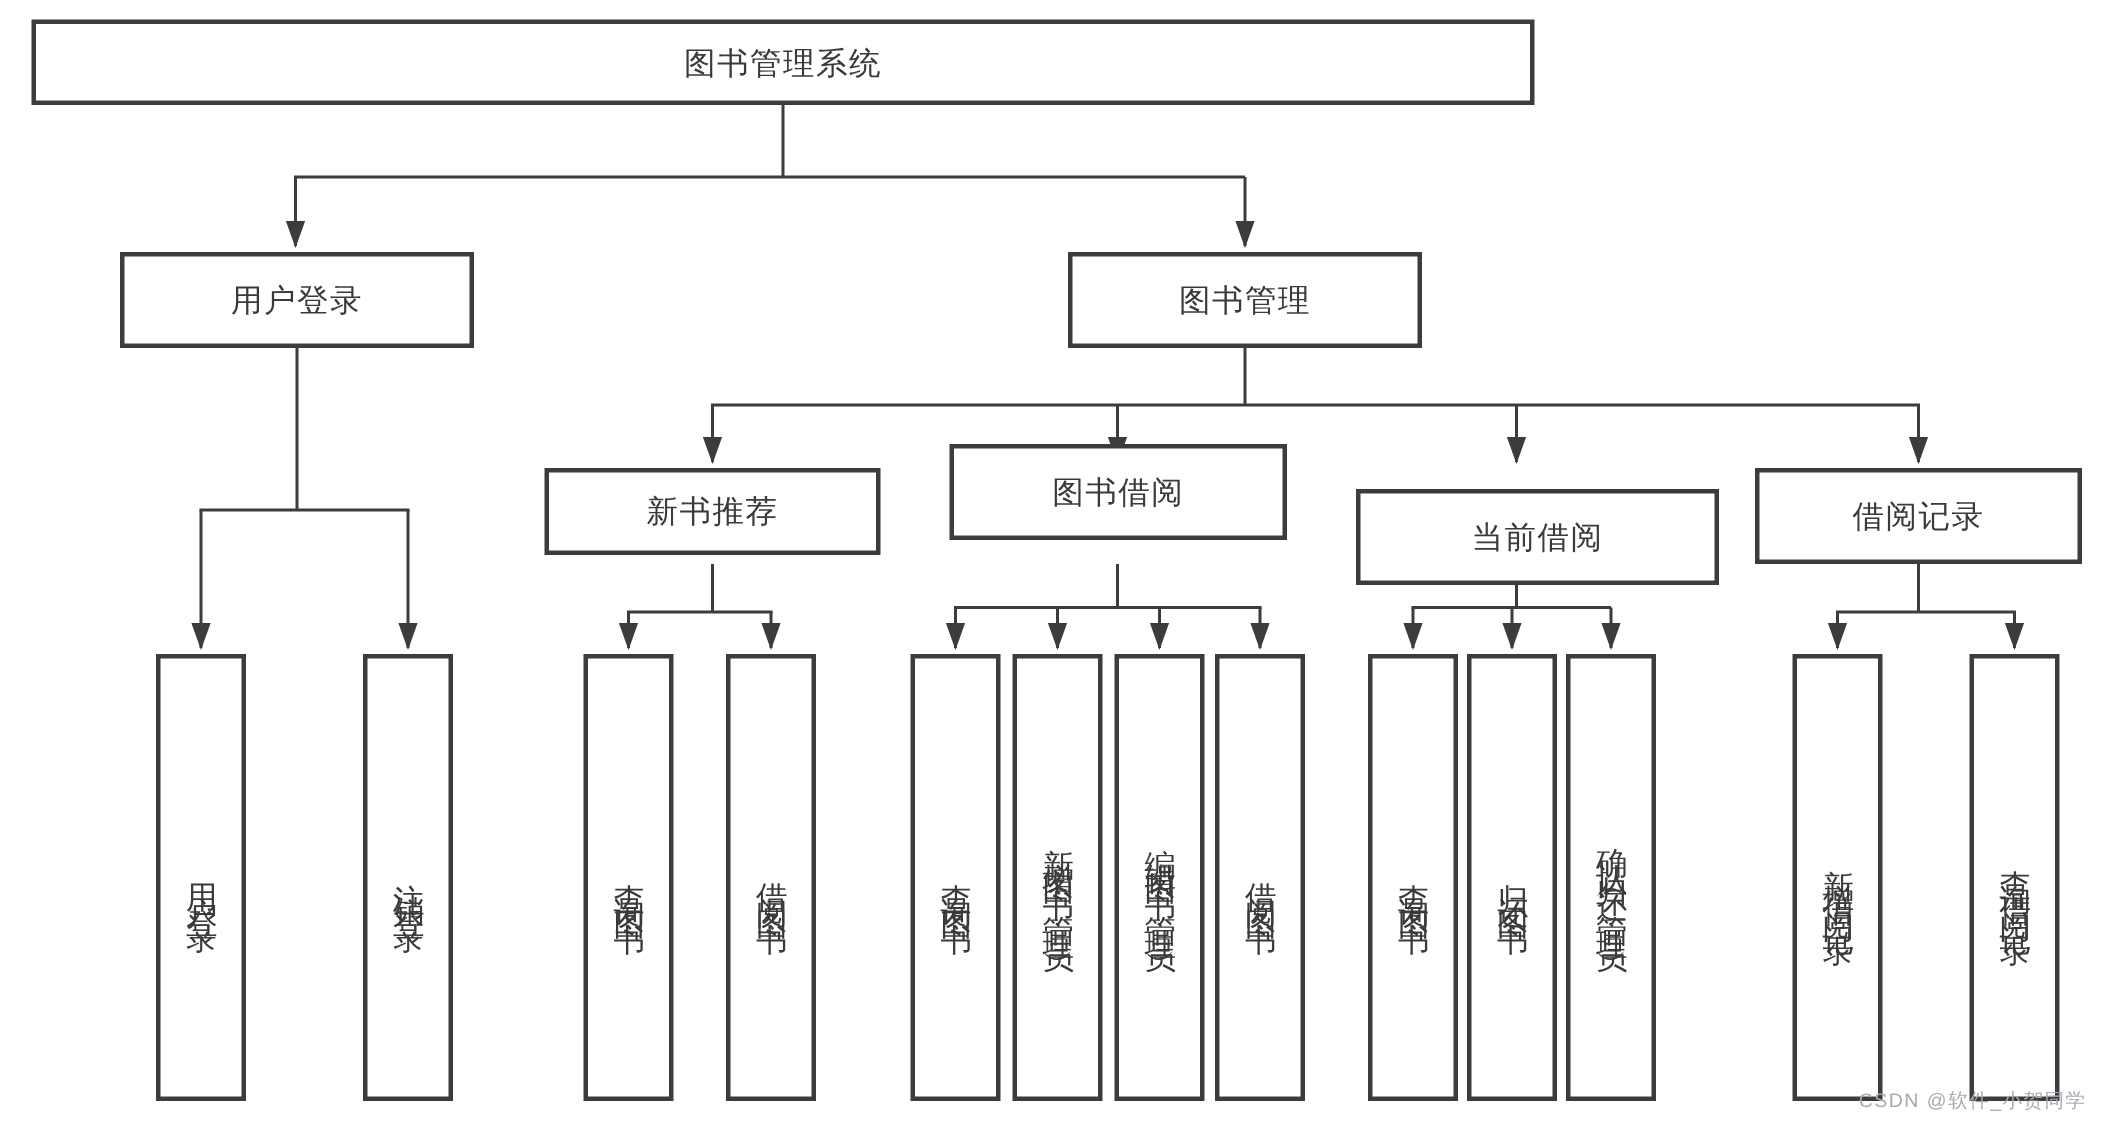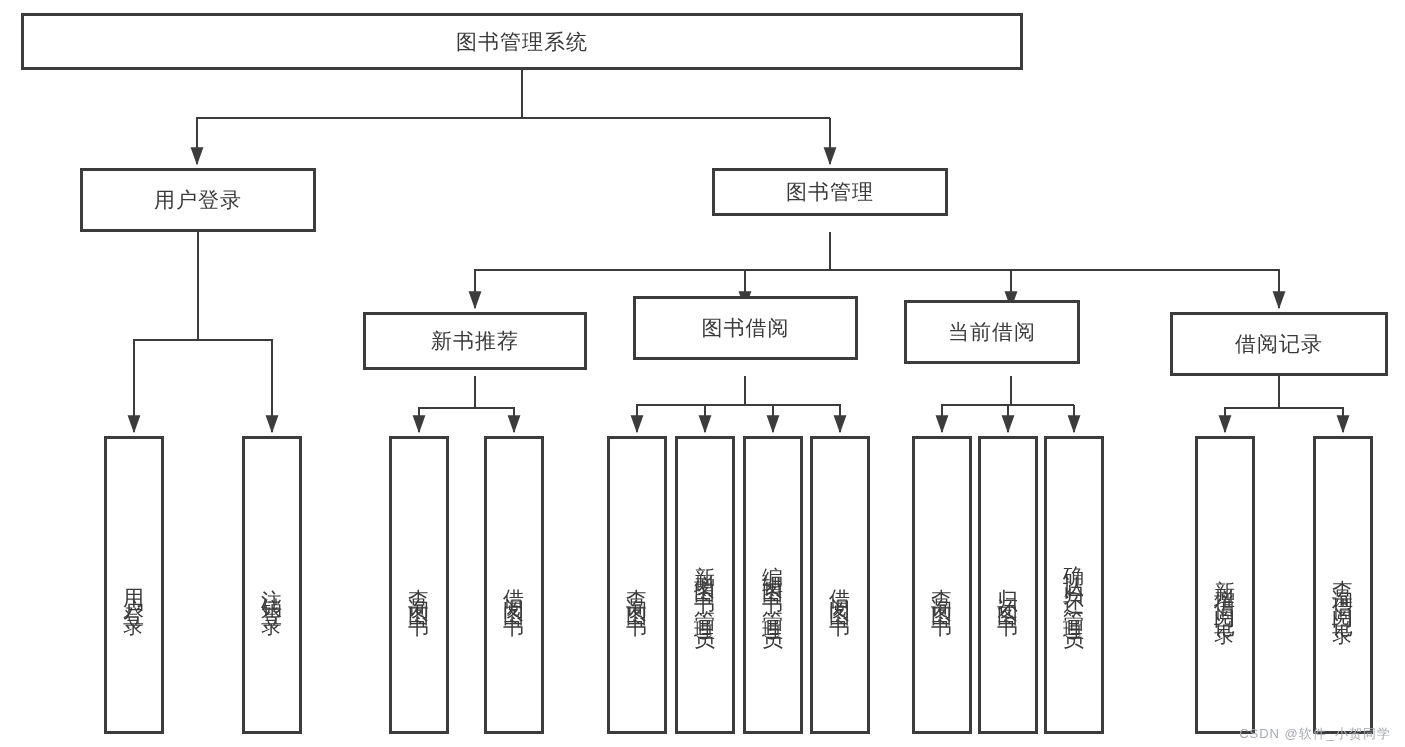--- a/index.html
+++ b/index.html
@@ -119,31 +119,31 @@
     </g>
   </svg>
 
   <div class="box" style="left:21px;top:13px;width:1002px;height:57px;">
     <span>图书管理系统</span>
   </div>
 
   <div class="box" style="left:80px;top:168px;width:236px;height:64px;">
     <span>用户登录</span>
   </div>
-  <div class="box" style="left:712px;top:168px;width:236px;height:48px;">
+  <div class="box" style="left:712px;top:168px;width:236px;height:64px;">
     <span>图书管理</span>
   </div>
 
   <div class="box" style="left:363px;top:312px;width:224px;height:58px;">
     <span>新书推荐</span>
   </div>
   <div class="box" style="left:633px;top:296px;width:225px;height:64px;">
     <span>图书借阅</span>
   </div>
-  <div class="box" style="left:904px;top:300px;width:176px;height:64px;">
+  <div class="box" style="left:904px;top:326px;width:242px;height:64px;">
     <span>当前借阅</span>
   </div>
   <div class="box" style="left:1170px;top:312px;width:218px;height:64px;">
     <span>借阅记录</span>
   </div>
 
   <div class="box-v" style="left:104px;top:436px;width:60px;height:298px;">
     <span class="vtext">用户登录</span>
   </div>
   <div class="box-v" style="left:242px;top:436px;width:60px;height:298px;">

